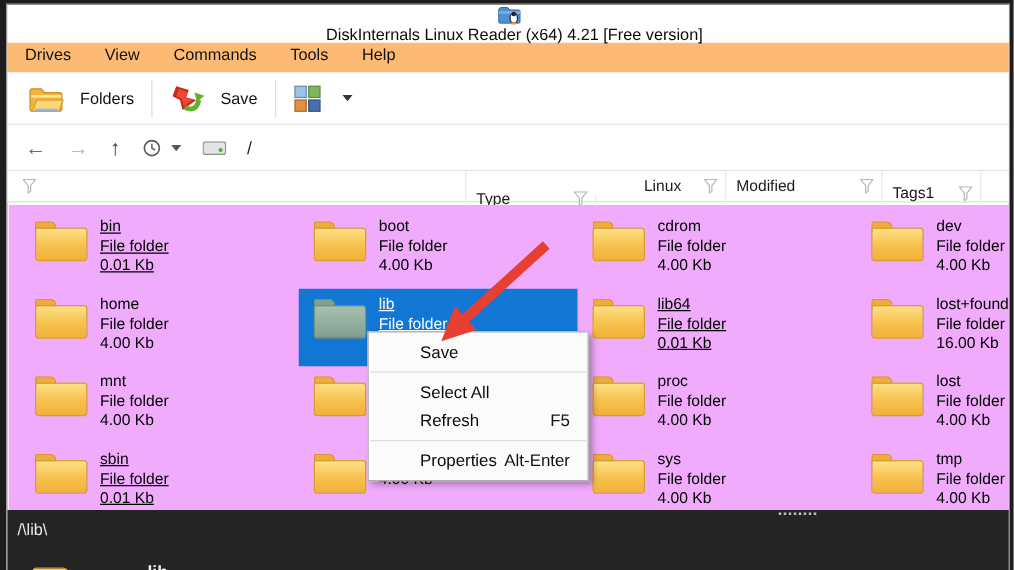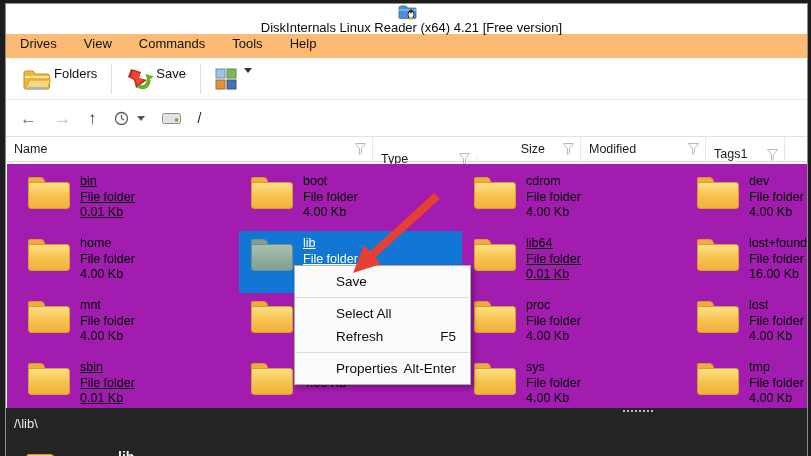--- a/index.html
+++ b/index.html
@@ -13,42 +13,42 @@
   
   .titlebar { position:relative; height:30px; display:flex; align-items:center; padding-left:2px; background:#fff;flex-direction:column; }
   .titlebar .ttl { font-size:13px; color:#0a0a0a; margin-left:8px; }
 
   
   .menubar { height:24px; display:flex; align-items:flex-start; padding-left:7px; background:#fdba74; }
   .menu-item { font-size:13px; color:#111; padding:2px 7px; margin-right:13px; cursor:default; }
 
   
   .toolbar { height:42px; display:flex; align-items:center; padding-left:8px; border-bottom:1px solid #e4e4e4; background:#fff; }
-  .tb-btn { display:flex; align-items:flex-start; gap:2px; padding:4px 8px; font-size:13px; color:#111; }
+  .tb-btn { display:flex; align-items:center; gap:12px; padding:4px 8px; font-size:13px; color:#111; }
   .tb-sep { width:1px; height:30px; background:#dcdcdc; margin:0 6px; }
   .caret { width:0; height:0; border-left:4px solid transparent; border-right:4px solid transparent; border-top:5px solid #333; margin-left:5px; }
 
   
   .navbar { height:37px; display:flex; align-items:center; padding-left:14px; gap:17px; border-bottom:1px solid #e0e0e0; background:#fff; }
   .nav-arrow { font-size:17px; line-height:1; }
   .nav-back { color:#6e6e6e; } .nav-fwd { color:#bcbcbc; } .nav-up { color:#404040; }
   .nav-hist { display:flex; align-items:center; gap:3px; }
   .path-txt { font-size:14px; color:#222; }
 
   
   .hdr { height:25px; display:flex; align-items:stretch; border-bottom:1px solid #dfdfdf; background:#fff; }
   .hcell { display:flex; align-items:center; border-right:1px solid #e8e8e8; padding:0 6px 0 8px; font-size:12.5px; color:#1a1a1a; }
   .hcell .lbl { flex:1; }
   .hcell.right .lbl { text-align:right; padding-right:14px; }
   .funnel { flex:none; margin-left:4px; }
   .c0{width:367px;} .c1{width:104px;margin-top:19px;} .c2{width:104px;} .c3{width:125px;} .c4{width:79px;align-items:flex-end;}
 
   
   .file-grid { position:absolute; left:1px; top:160px; width:800px; height:244px; overflow:hidden;
-               display:grid; grid-template-columns:repeat(4,223px); grid-auto-rows:62px; padding:5px 0 0 9px; background:#a21caf; }
+               display:grid; grid-template-columns:repeat(4,223px); grid-auto-rows:62px; padding:5px 0 0 9px; background:#f0abfc; }
   .tile { display:flex; align-items:flex-start; padding:5px 0 0 12px; }
   .tile.sel { background:var(--selection); }
   .ficon { width:42px; height:32px; position:relative; flex:none; margin-top:3px; }
   .ficon .tab { position:absolute; left:0; top:0; width:17px; height:9px; background:#eeab3e; border:1px solid #d9962f; border-bottom:none; border-radius:2px 5px 0 0; }
   .ficon .fbody { position:absolute; left:0; top:5px; right:0; bottom:0; background:linear-gradient(180deg,#fde085 0%,#f6c14d 55%,#f1b13a 100%); border:1px solid #d99e2e; border-radius:2px 3px 3px 3px; }
   .tile.sel .ficon .tab { background:#7fa191; border-color:#6e9183; }
   .tile.sel .ficon .fbody { background:linear-gradient(180deg,#a9bfae,#7fa091); border-color:#6e9183; }
   .tinfo { margin-left:10px; font-size:12.5px; line-height:15.5px; color:#000; padding-top:0px; white-space:nowrap; }
   .tile.sel .tinfo { color:#fff; }
   .tile.u .tline { text-decoration:underline; }
@@ -156,33 +156,32 @@
         <svg width="19" height="11" viewBox="0 0 19 11">
           <rect x="0.5" y="0.5" width="18" height="10" rx="2" fill="#e3e3e3" stroke="#8e8e8e"></rect>
           <circle cx="14.5" cy="7" r="1.7" fill="#58b030"></circle>
         </svg>
       </span>
       <span class="path-txt">/</span>
     </div>
 
     <div class="hdr">
         <div class="hcell c0">
-          <span class="lbl">Name</span>
           <svg class="funnel" width="11" height="12" viewBox="0 0 11 12">
             <path d="M0.5,0.5 h10 l-4,5 v4.5 l-2,1.5 v-6 z" fill="#fff" stroke="#b3bac3"></path>
           </svg>
         </div>
         <div class="hcell c1">
           <span class="lbl">Type</span>
           <svg class="funnel" width="11" height="12" viewBox="0 0 11 12">
             <path d="M0.5,0.5 h10 l-4,5 v4.5 l-2,1.5 v-6 z" fill="#fff" stroke="#b3bac3"></path>
           </svg>
         </div>
         <div class="hcell c2 right">
-          <span class="lbl">Size</span>
+          <span class="lbl">Linux</span>
           <svg class="funnel" width="11" height="12" viewBox="0 0 11 12">
             <path d="M0.5,0.5 h10 l-4,5 v4.5 l-2,1.5 v-6 z" fill="#fff" stroke="#b3bac3"></path>
           </svg>
         </div>
         <div class="hcell c3">
           <span class="lbl">Modified</span>
           <svg class="funnel" width="11" height="12" viewBox="0 0 11 12">
             <path d="M0.5,0.5 h10 l-4,5 v4.5 l-2,1.5 v-6 z" fill="#fff" stroke="#b3bac3"></path>
           </svg>
         </div>

